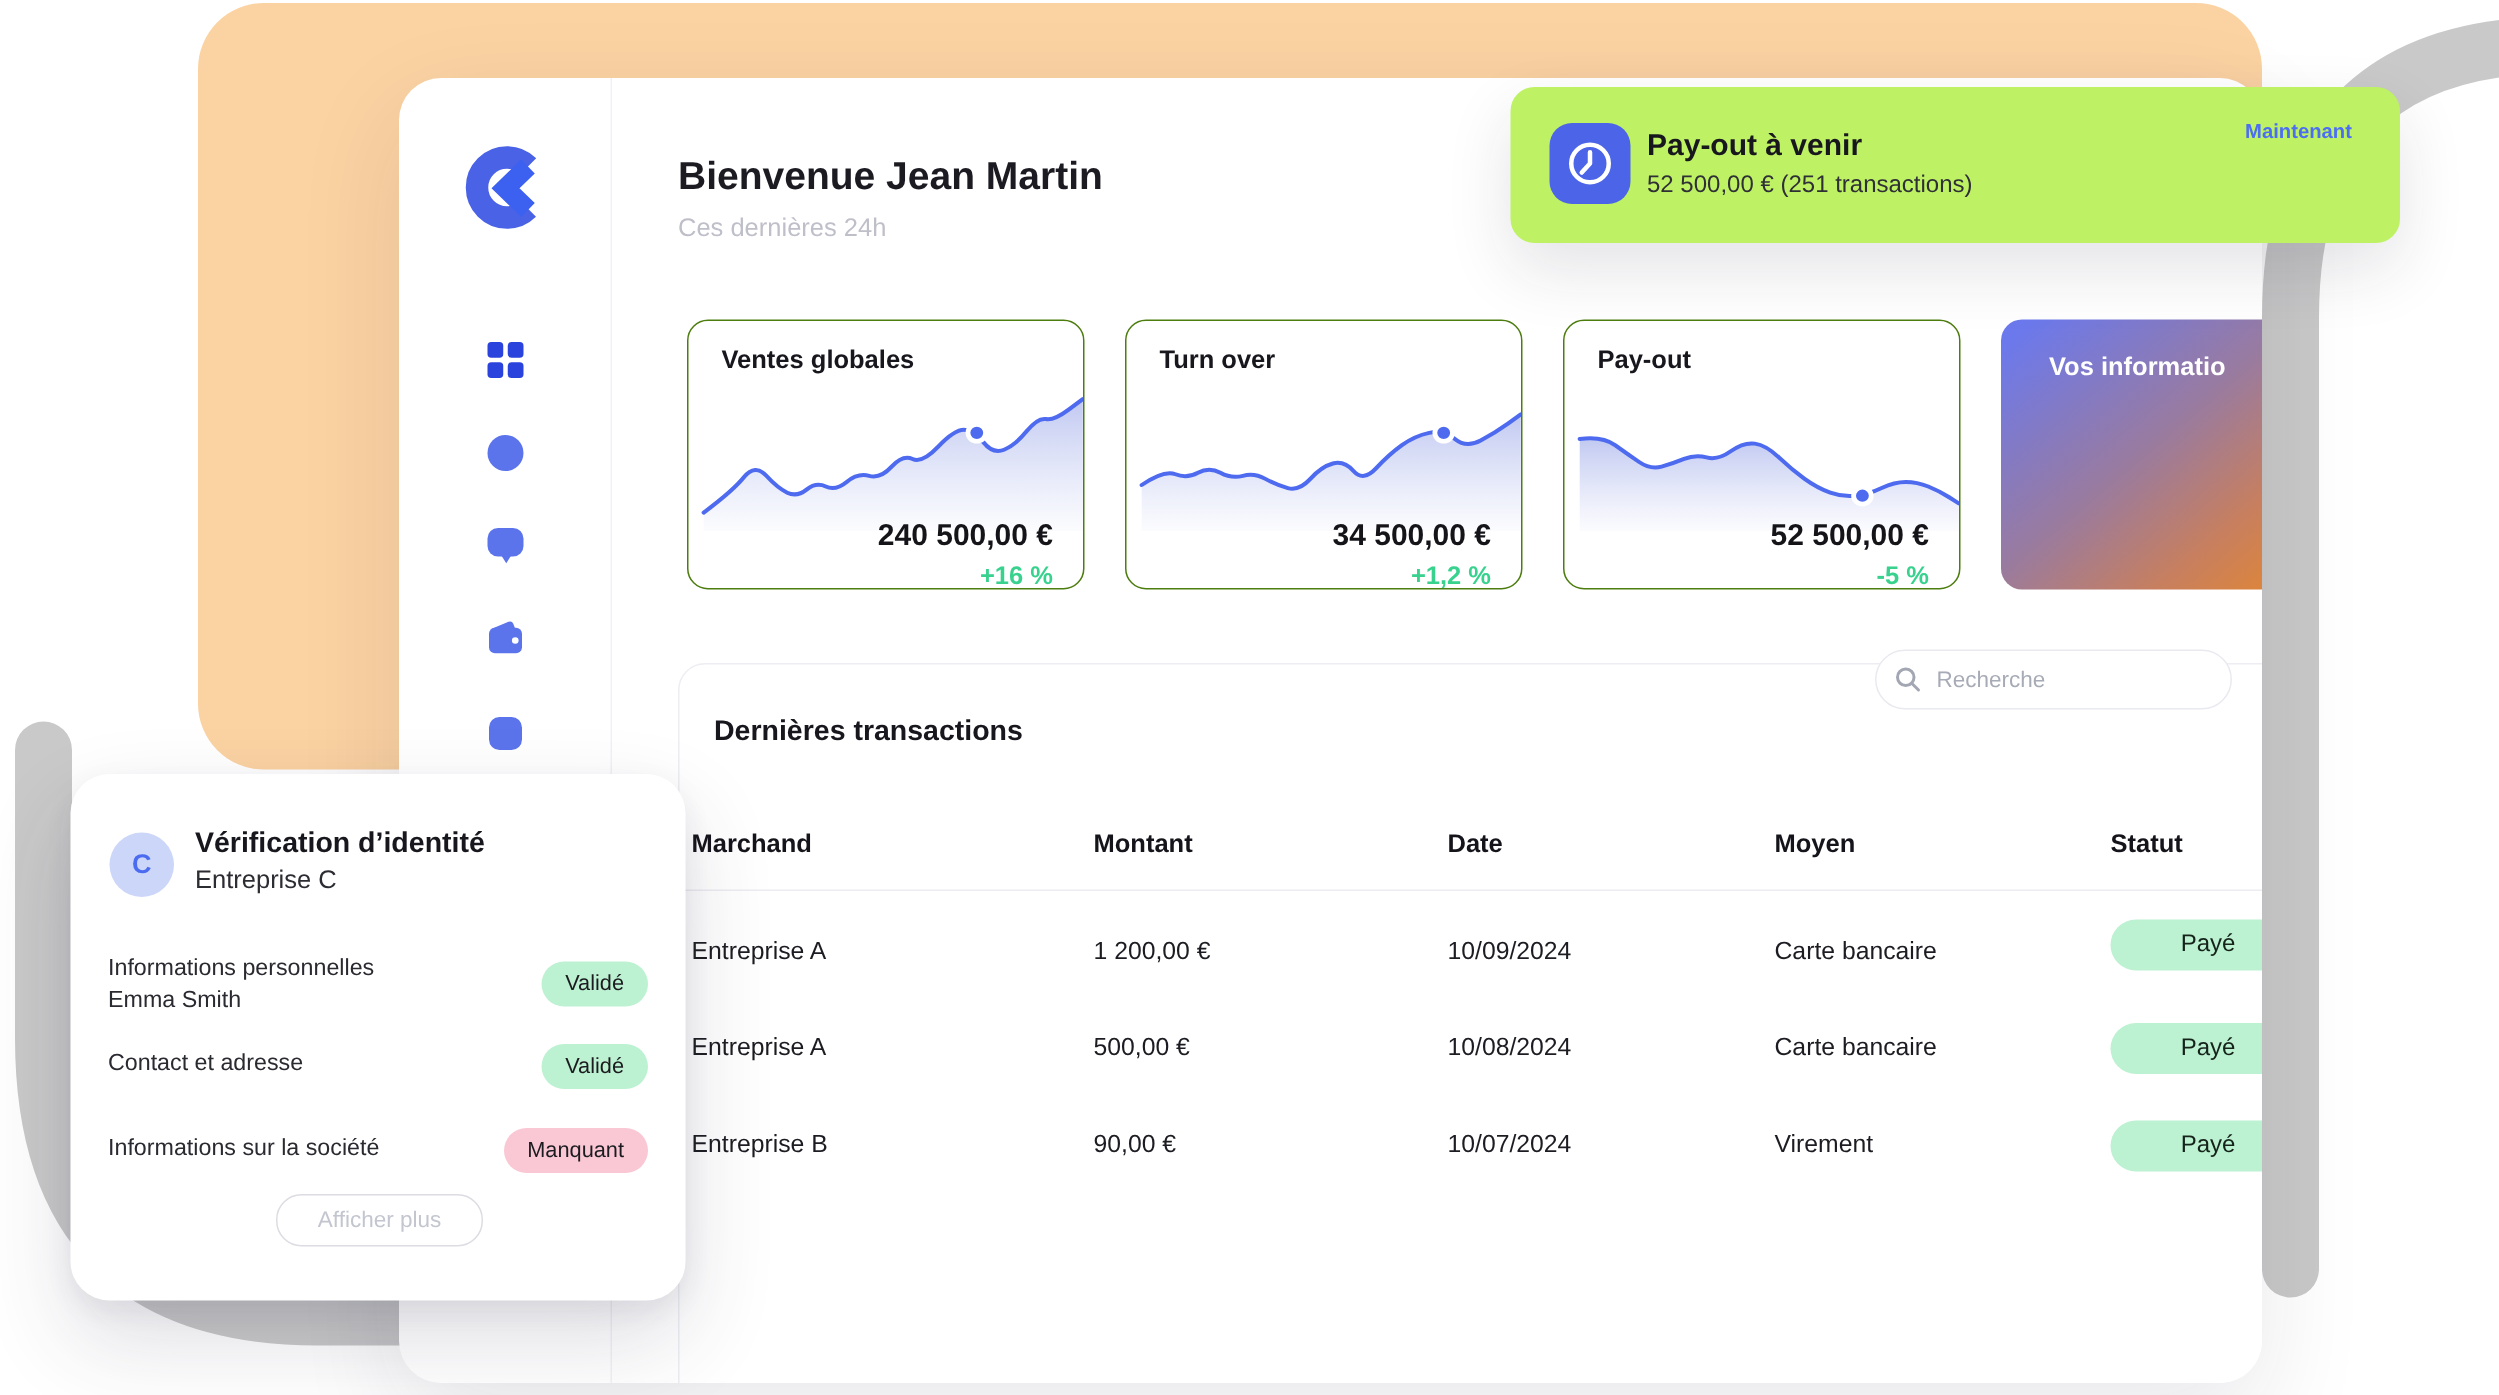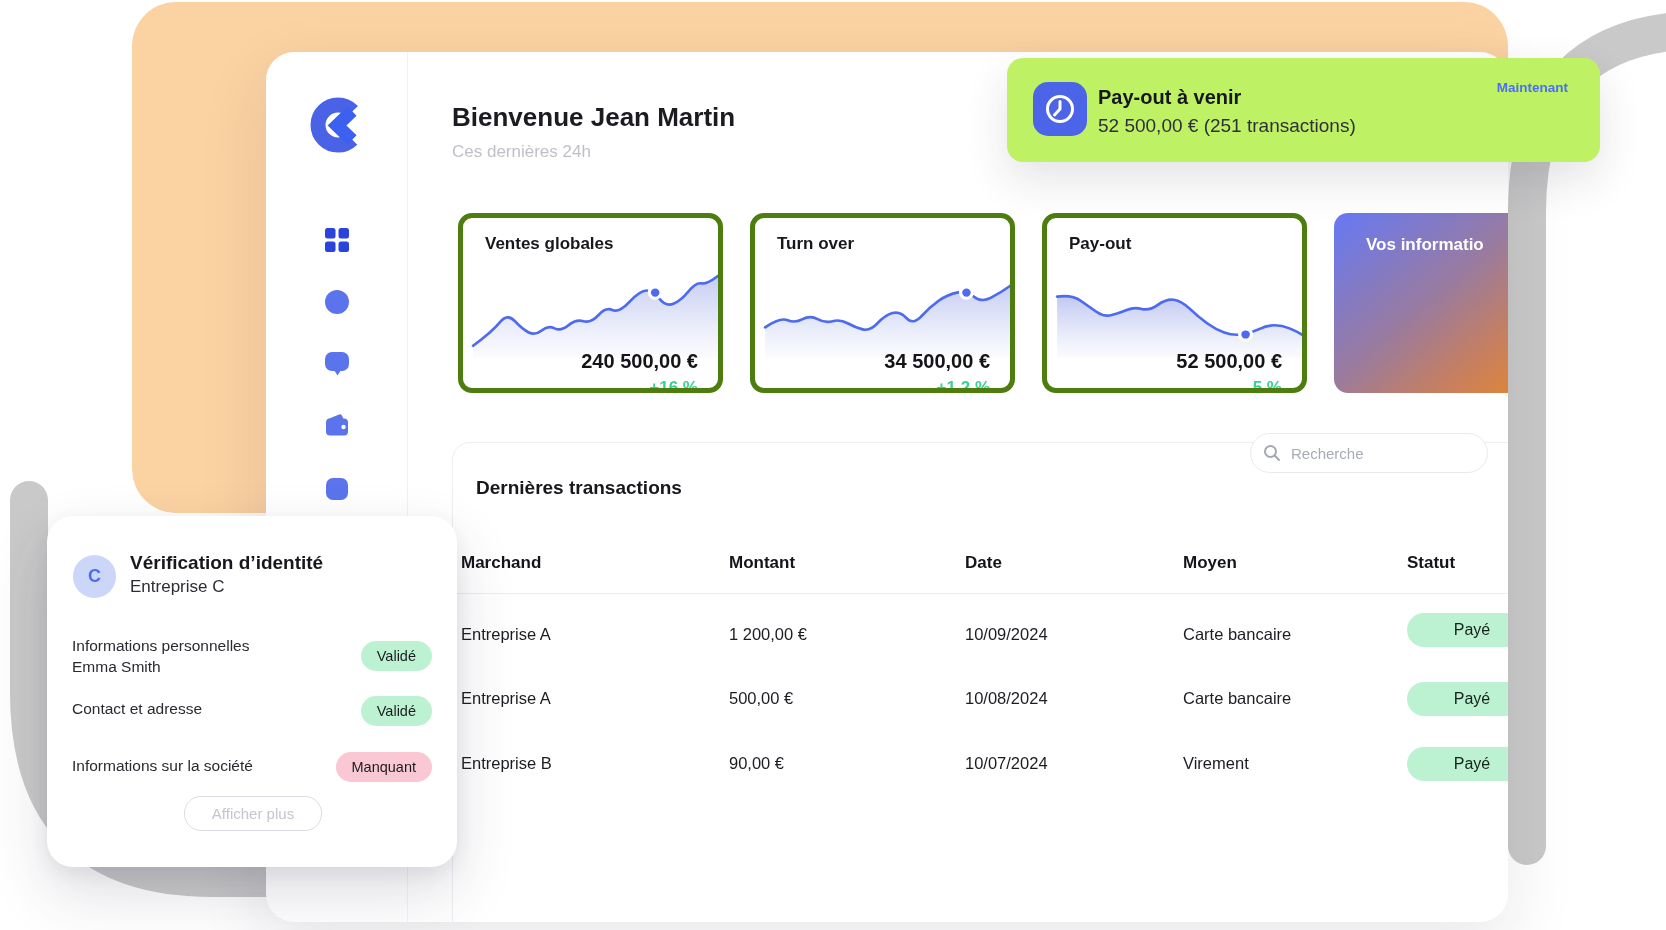--- a/index.html
+++ b/index.html
@@ -11,21 +11,21 @@
          background:var(--peach,#fbd2a2);z-index:1;}
   .window{position:absolute;left:266px;top:52px;width:1242px;height:870px;background:#fff;
           border-radius:28px;z-index:2;overflow:hidden;box-shadow:0 24px 70px rgba(30,30,60,.10);}
   .sidebar{position:absolute;left:0;top:0;width:141px;height:870px;border-right:1.5px solid #f1f1f5;}
   .logo{position:absolute;left:43px;top:42px;width:62px;height:62px;}
   .navitem{position:absolute;left:58px;width:26px;height:26px;cursor:pointer;}
   .navitem svg{display:block;}
   .hd-title{position:absolute;left:186px;top:50px;font-size:26px;font-weight:700;color:#1c1b22;}
   .hd-sub{position:absolute;left:186px;top:90px;font-size:17px;color:#bfbfc9;}
   .stat-card{position:absolute;top:161px;width:265px;height:180px;background:#fff;
-             border:5px solid #4d7c0f;border-radius:14px;box-sizing:border-box;overflow:hidden;}
+             border:1px solid #4d7c0f;border-radius:14px;box-sizing:border-box;overflow:hidden;}
   .stat-title{position:absolute;left:22px;top:16px;font-size:17px;font-weight:600;color:#17171d;}
   .spark{position:absolute;left:8px;top:48px;}
   .spark-line{fill:none;stroke:var(--chart-line,#4e6bf0);stroke-width:2.6;stroke-linecap:round;stroke-linejoin:round;}
   .spark-dot{fill:var(--chart-line,#4e6bf0);stroke:#fff;stroke-width:3;}
   .stat-value{position:absolute;right:20px;top:132px;font-size:20px;font-weight:700;color:#141419;}
   .stat-delta{position:absolute;right:20px;top:160px;font-size:17px;font-weight:700;color:var(--positive-green,#38d28e);}
   .promo{position:absolute;left:1068px;top:161px;width:265px;height:180px;border-radius:14px;cursor:pointer;
          background:linear-gradient(140deg,#6b79ed 4%,#9a7b9e 42%,#c77f5f 66%,#f08a1c 96%);}
   .promo-label{position:absolute;left:32px;top:22px;color:#fff;font-size:17px;font-weight:600;white-space:nowrap;}
   .trans-card{position:absolute;left:186px;top:390px;width:1320px;height:520px;background:#fff;
@@ -41,21 +41,21 @@
   .thead-line{position:absolute;left:0;top:150px;width:1320px;height:1px;background:#ececf1;}
   .td{position:absolute;font-size:16.5px;color:#1c1c22;}
   .pill{position:absolute;left:954px;width:130px;height:34px;border-radius:17px;
         background:var(--badge-green-bg,#bcf2d1);display:flex;align-items:center;justify-content:center;
         font-size:16px;color:#15231b;}
   .notice{position:absolute;left:1007px;top:58px;width:593px;height:104px;background:#bef264;border-radius:16px;
           z-index:6;box-shadow:0 18px 44px rgba(30,30,60,.12);}
   .notice-icon{position:absolute;left:26px;top:24px;width:54px;height:54px;border-radius:15px;
                background:var(--accent-blue,#4b64e8);}
   .notice-title{position:absolute;left:91px;top:28px;font-size:20px;font-weight:700;color:#17171d;}
-  .notice-sub{position:absolute;left:91px;top:57px;font-size:19px;color:#2f2f36;}
+  .notice-sub{position:absolute;left:91px;top:57px;font-size:16px;color:#2f2f36;}
   .notice-link{position:absolute;right:32px;top:22px;font-size:13.5px;font-weight:600;
                color:var(--link-blue,#4c6ef2);cursor:pointer;padding-left:31px;}
   .verify{position:absolute;left:47px;top:516px;width:410px;height:351px;background:#fff;border-radius:26px;
           z-index:7;box-shadow:0 26px 60px rgba(50,50,80,.16),0 6px 18px rgba(50,50,80,.08);}
   .v-avatar{position:absolute;left:26px;top:39px;width:43px;height:43px;border-radius:50%;
             background:#ccd6f8;display:flex;align-items:center;justify-content:center;
             font-size:18px;font-weight:700;color:#4b6cf0;}
   .v-title{position:absolute;left:83px;top:36px;font-size:19px;font-weight:700;color:#17171d;}
   .v-company{position:absolute;left:83px;top:61px;font-size:17px;color:#2c2c33;}
   .v-label{position:absolute;left:25px;font-size:15.5px;color:#2a2a31;}

